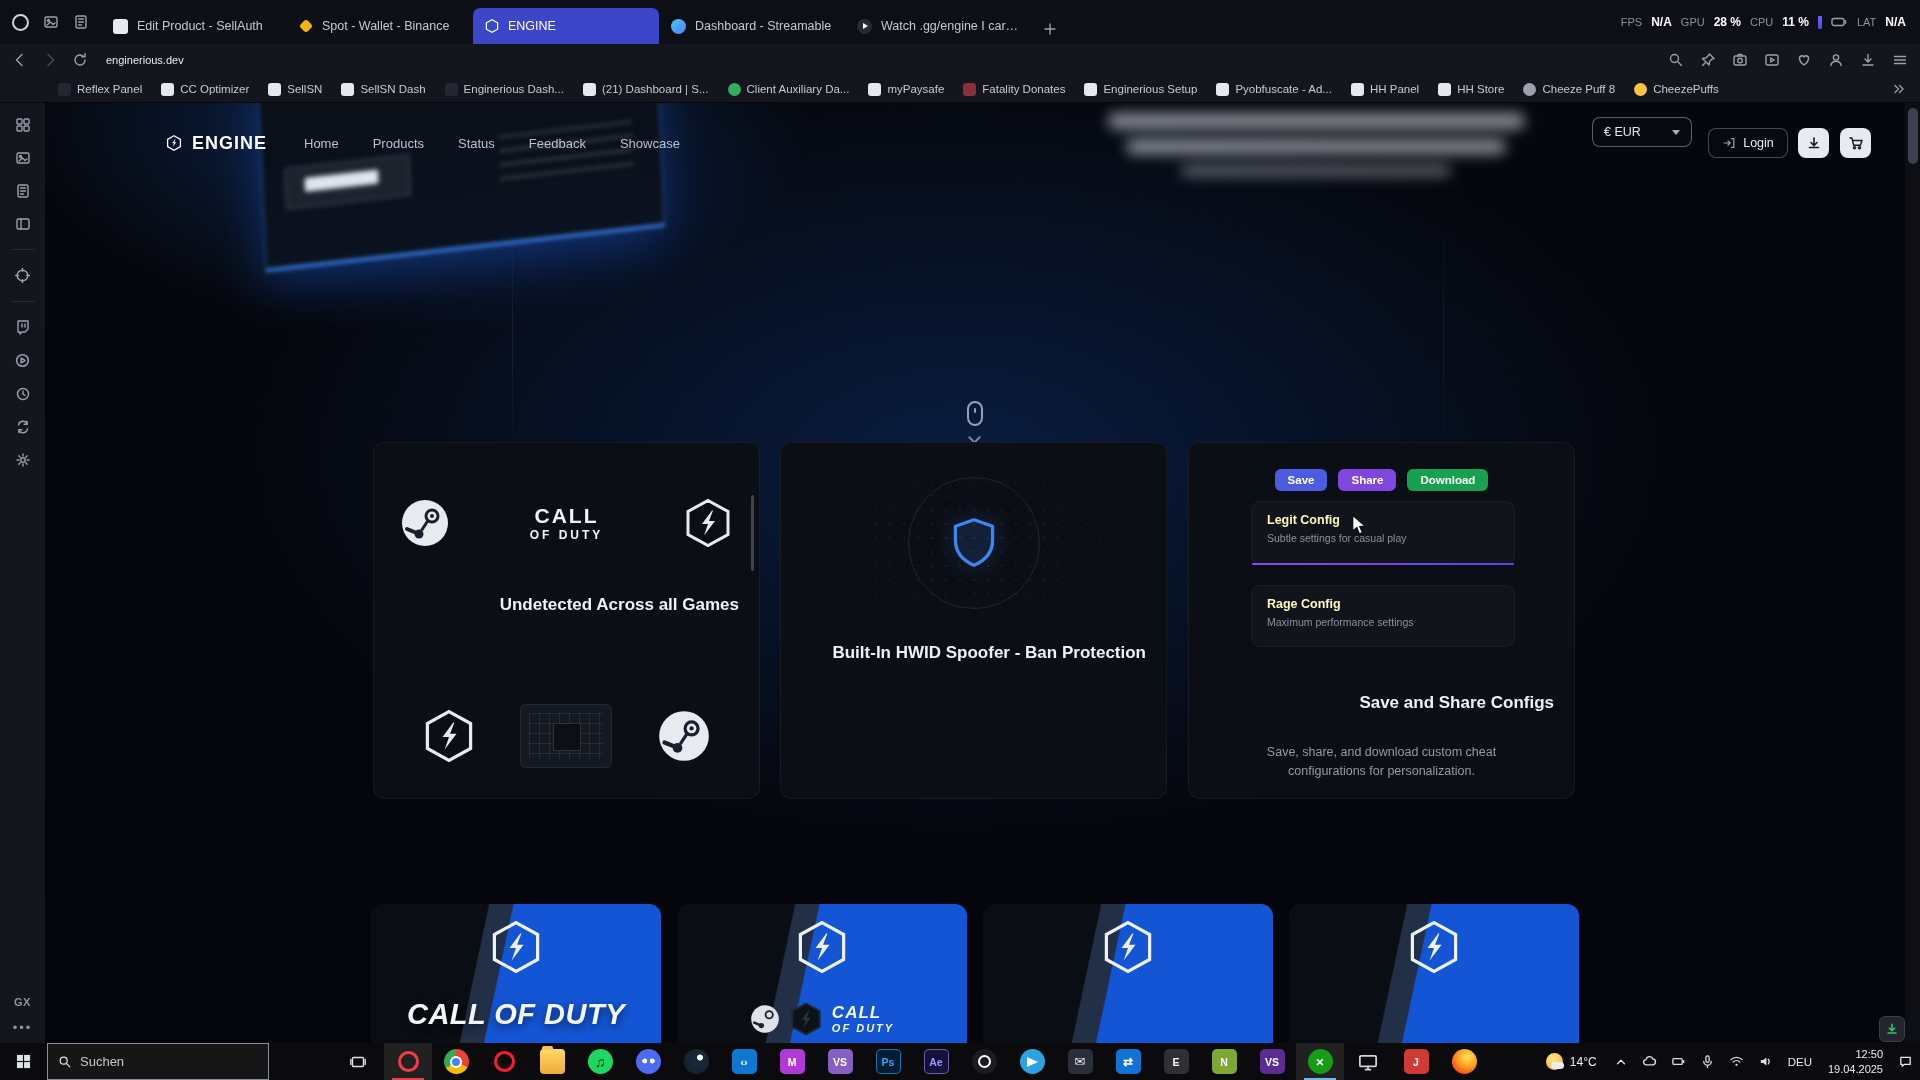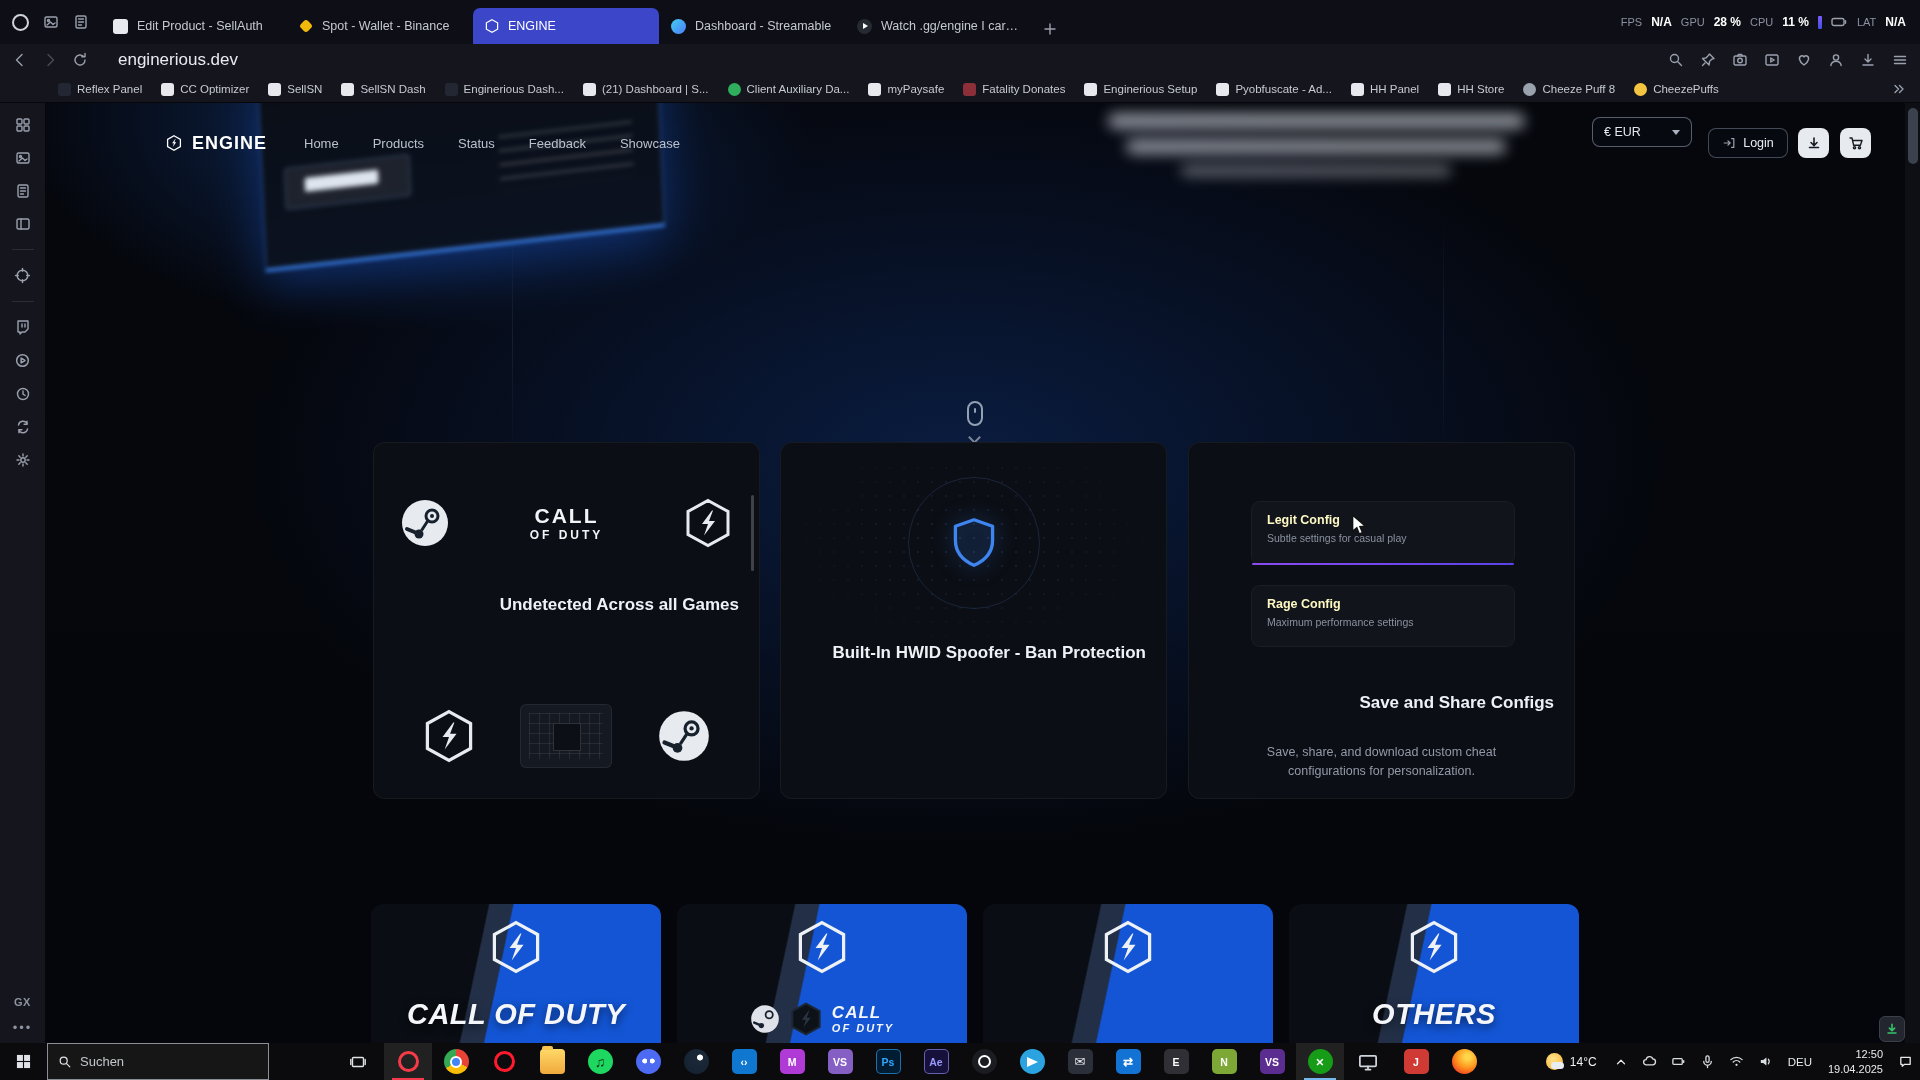--- a/index.html
+++ b/index.html
@@ -23,21 +23,21 @@
 .fav-binance{background:#f0b90b;transform:rotate(45deg);width:10px;height:10px;margin:2px}
 .fav-streamable{border-radius:50%;background:linear-gradient(135deg,#41d0f2,#4e7bf7)}
 .fav-watch{border-radius:50%;background:#262a33}
 .fav-watch::before{content:"";position:absolute;left:6px;top:4px;border-left:5px solid #fff;border-top:3.5px solid transparent;border-bottom:3.5px solid transparent}
 #metrics{margin-left:auto;display:flex;align-items:center;gap:9px;padding-right:14px;font-size:11px;color:#8b90a0;white-space:nowrap}
 #metrics b{color:#fff;font-size:12px;font-weight:700}
 .spark{width:4px;height:13px;background:linear-gradient(#7b5cff,#4250e0);border-radius:1px}
 
 
 #addressbar{position:absolute;top:44px;left:0;right:0;height:32px;background:#14151d;display:flex;align-items:center;padding:0 12px;gap:14px}
-#url{color:#e9ebf0;font-size:17px;margin-left:16px}
+#url{color:#e9ebf0;font-size:11px;margin-left:4px}
 .abar-right{margin-left:auto;display:flex;align-items:center;gap:16px}
 
 
 #bookmarks{position:absolute;top:76px;left:0;right:0;height:27px;background:#14151d;border-bottom:1px solid #07070b;display:flex;align-items:center;gap:19px;padding:0 14px 0 58px;font-size:11.5px;color:#c6cad3;overflow:hidden}
 .bm{display:flex;align-items:center;gap:6px;white-space:nowrap}
 .bmi{width:13px;height:13px;border-radius:3px;flex:none}
 .bmi-page{background:#e6e8ee}
 .bmi-dark{background:#232733}
 .bmi-green{background:#2fae5d;border-radius:50%}
 .bmi-yellow{background:#f5c542;border-radius:50%}
@@ -561,20 +561,25 @@
     <div class="fcard" id="fc2">
       <div class="dots"></div>
       <div class="ring"></div>
       <svg class="shield" width="46" height="52" viewBox="0 0 24 28">
           <path d="M12 1.5L22 5v7.5c0 6.5-4.3 11-10 13.5C6.3 23.5 2 19 2 12.5V5Z" fill="rgba(59,130,246,.07)" stroke="#3f85f0" stroke-width="1.8" stroke-linejoin="round"></path>
         </svg>
       <div class="fc-title">Built-In HWID Spoofer - Ban Protection</div>
     </div>
 
     <div class="fcard" id="fc3">
+      <div class="btnrow">
+        <button class="cbtn save">Save</button>
+        <button class="cbtn share">Share</button>
+        <button class="cbtn dl">Download</button>
+      </div>
       <div class="cfg" id="cfg1">
         <div class="n">Legit Config</div>
         <div class="d">Subtle settings for casual play</div>
       </div>
       <div class="cfg" id="cfg2">
         <div class="n">Rage Config</div>
         <div class="d">Maximum performance settings</div>
       </div>
       <div class="fc-title">Save and Share Configs</div>
       <div class="fc-body">Save, share, and download custom cheat configurations for personalization.</div>
@@ -613,21 +618,20 @@
       <svg class="phex" width="54" height="54" viewBox="0 0 100 100">
           <polygon points="50,5 90,27 90,73 50,95 10,73 10,27" fill="none" stroke="#eef1f6" stroke-width="6"></polygon>
           <path d="M58 25 L38 52 H50 L42 75 L64 46 H52 L60 25 Z" fill="#eef1f6"></path>
         </svg>
     </div>
     <div class="pcard" id="pc4">
       <svg class="phex" width="54" height="54" viewBox="0 0 100 100">
           <polygon points="50,5 90,27 90,73 50,95 10,73 10,27" fill="none" stroke="#eef1f6" stroke-width="6"></polygon>
           <path d="M58 25 L38 52 H50 L42 75 L64 46 H52 L60 25 Z" fill="#eef1f6"></path>
         </svg>
-      <div class="ptitle">OTHERS</div>
     </div>
   </div>
 
   <div id="scrollbar">
     <div id="scrollthumb"></div>
   </div>
 
   <div id="dltoast">
     <svg width="14" height="14" viewBox="0 0 16 16" fill="none" stroke="#35c46a" stroke-width="1.8" stroke-linecap="round">
         <path d="M8 2.5v7M5 7l3 3 3-3M3.5 12.5h9"></path>

